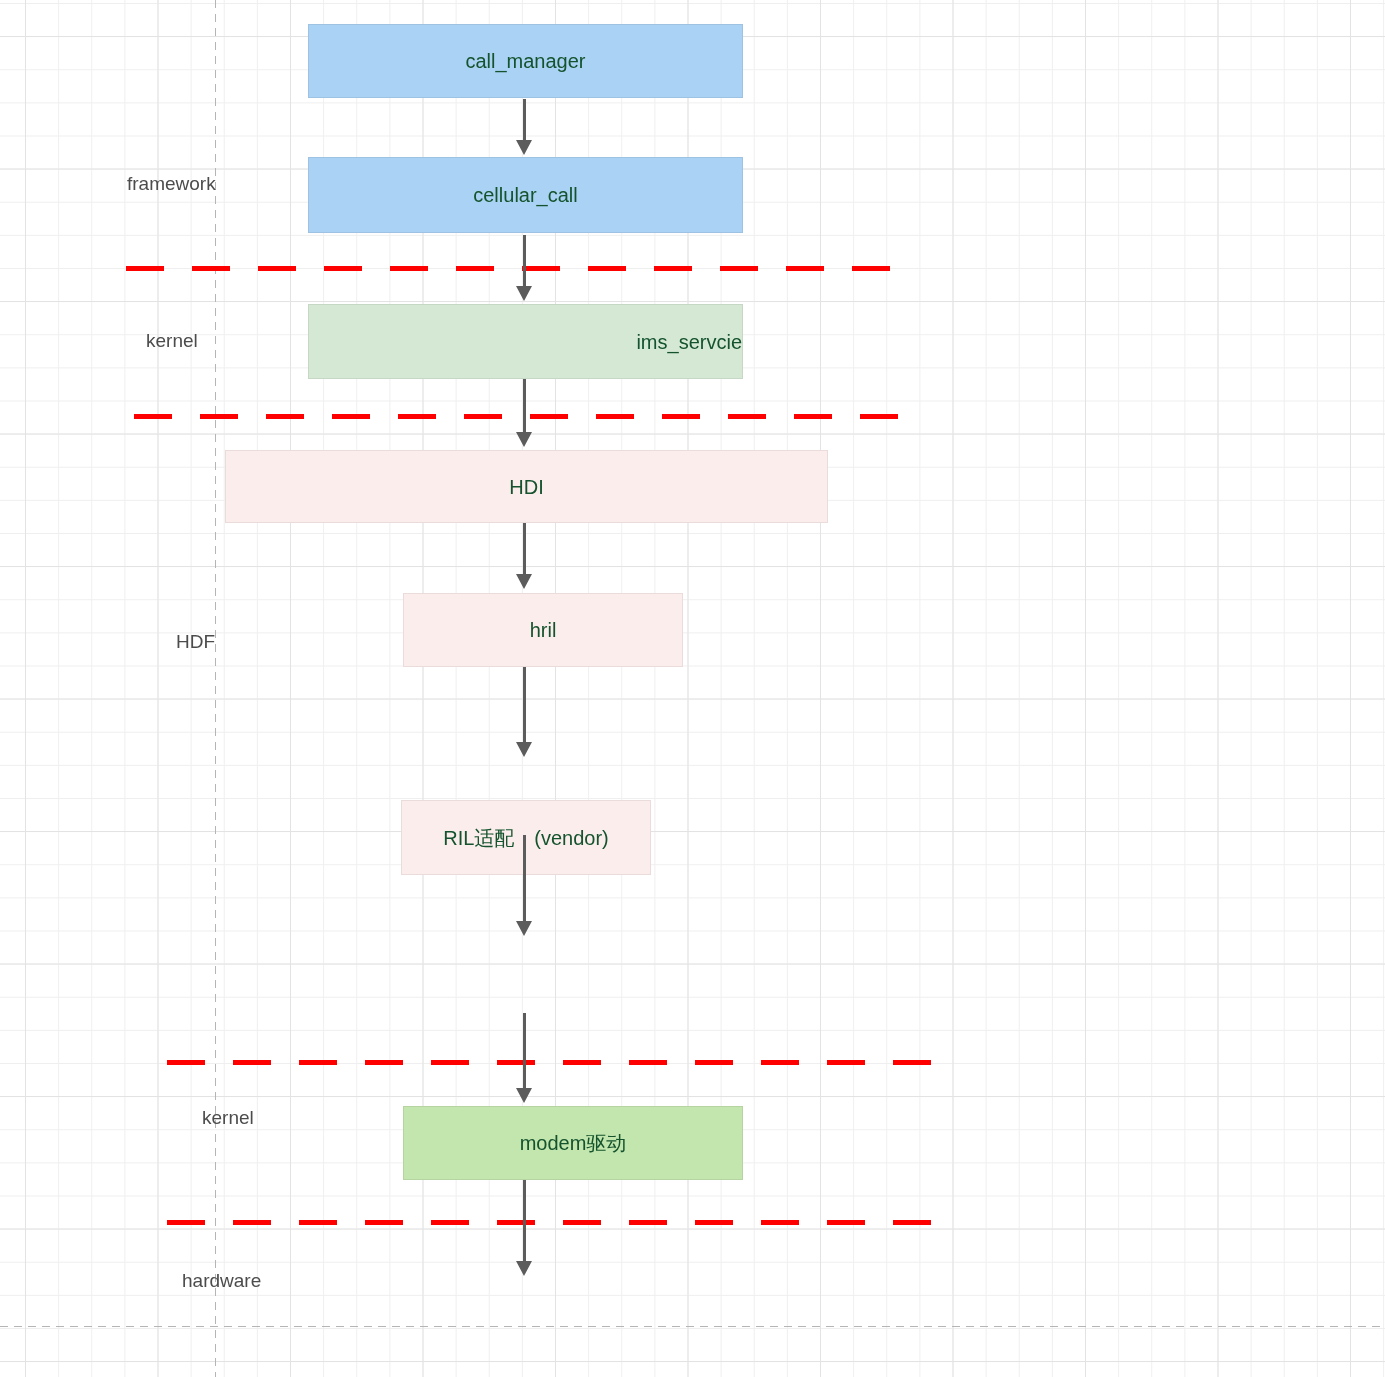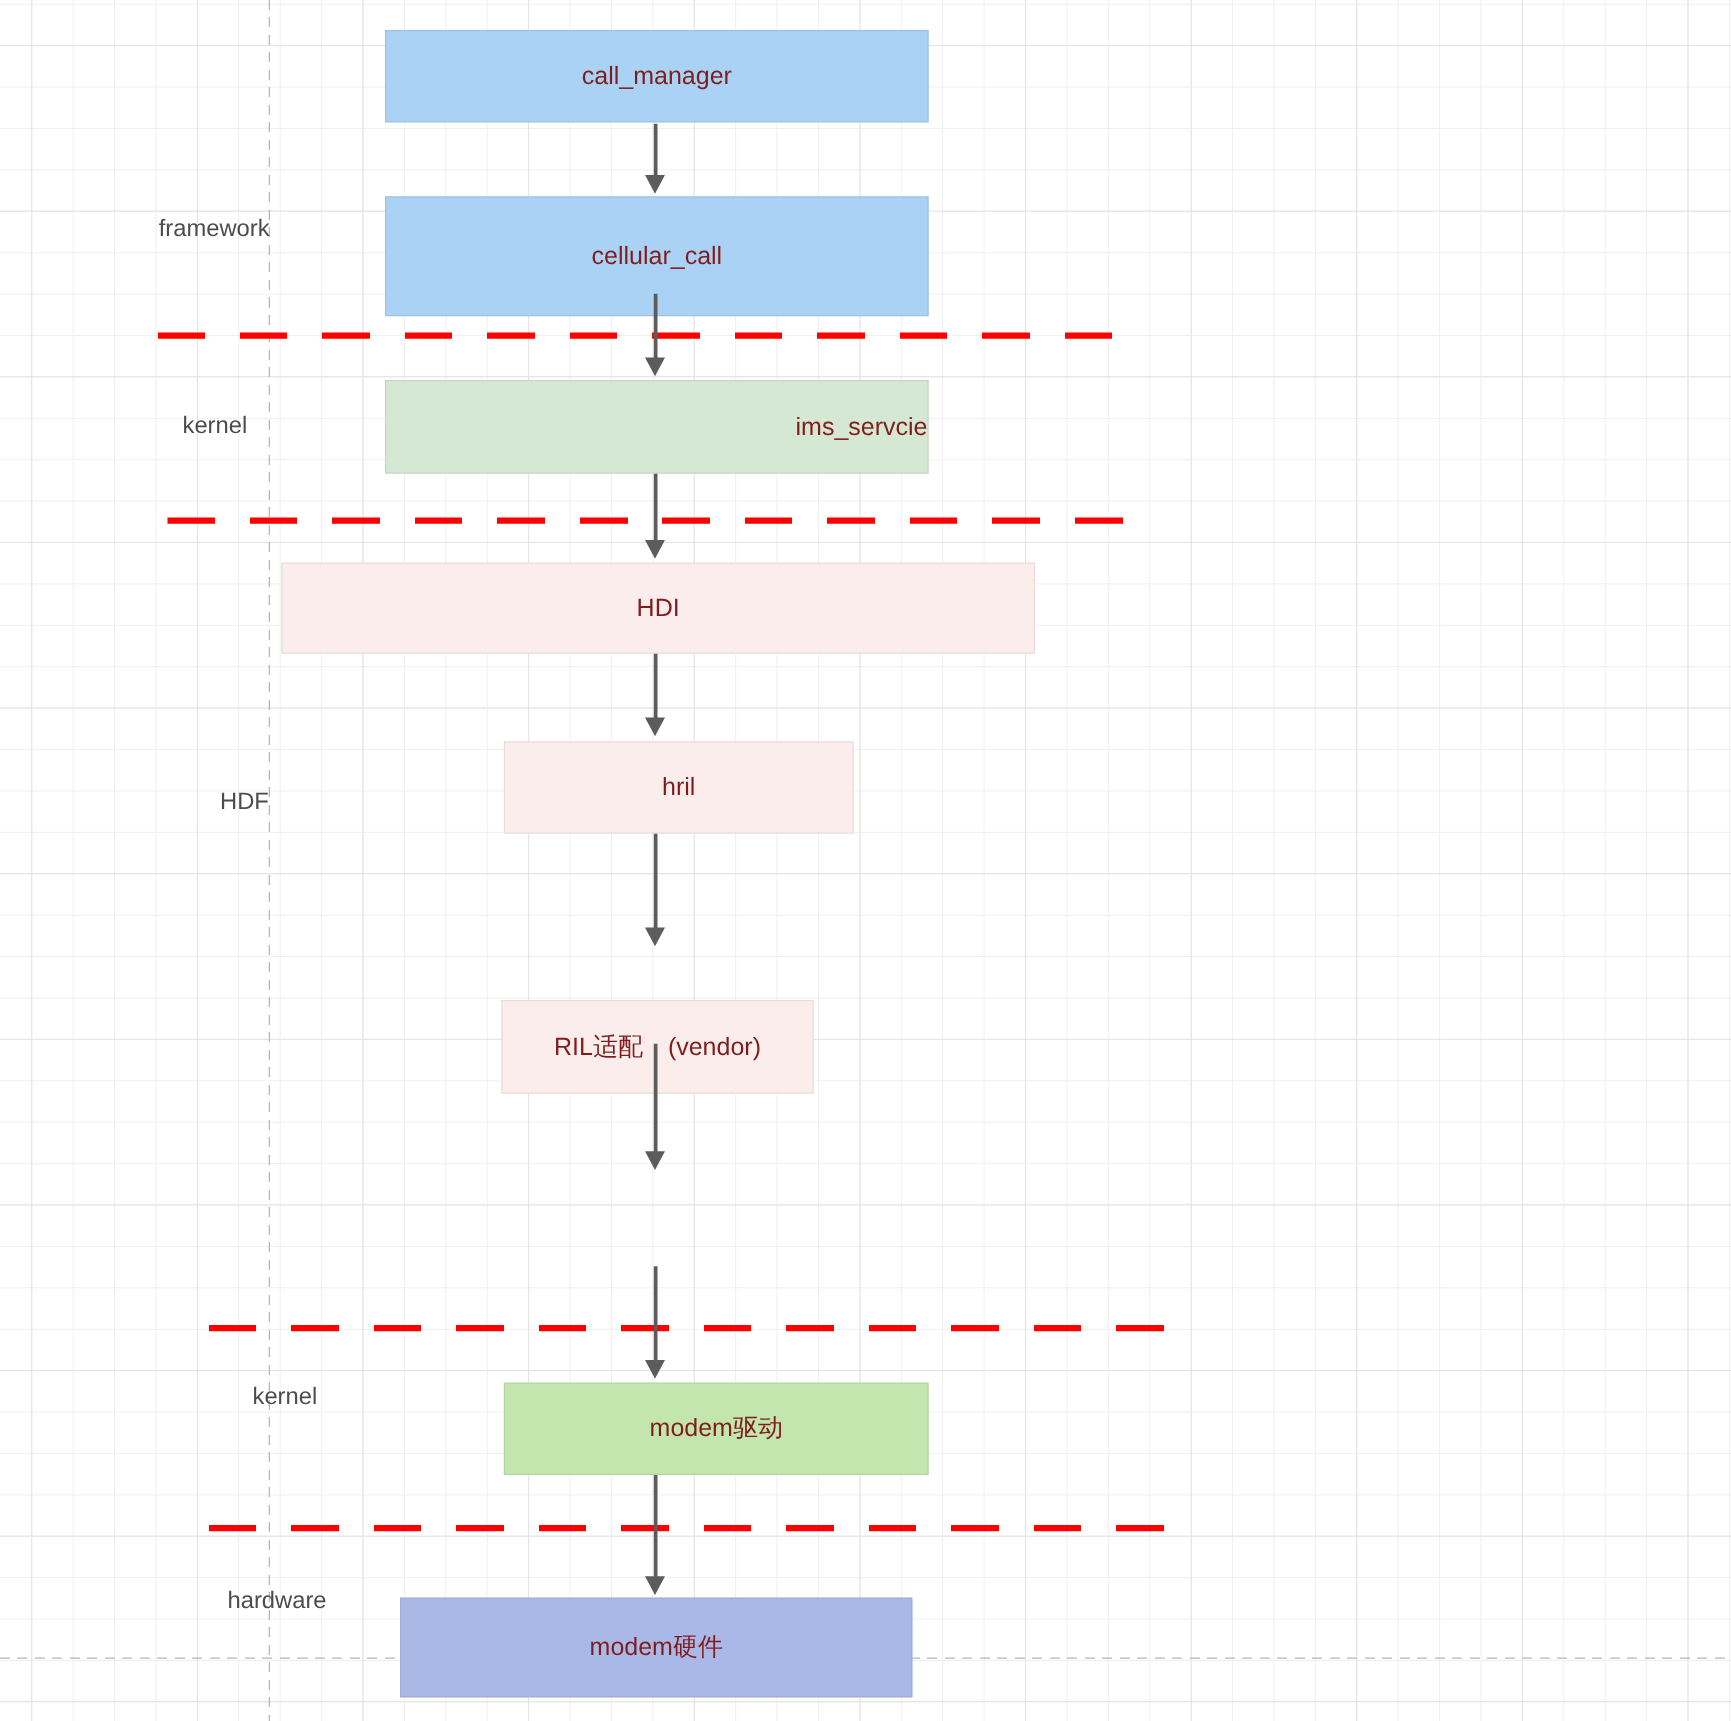--- a/index.html
+++ b/index.html
@@ -35,21 +35,21 @@
     background:repeating-linear-gradient(to right,#fe0000 0 38px,transparent 38px 66px);
   }
   
   .node{
     position:absolute;
     display:flex;align-items:center;justify-content:center;
     border:1px solid rgba(0,0,0,0.07);
     box-sizing:border-box;
   }
   .node-label{
-    font-size:20px;color:#7f1d1d;line-height:1.2;
+    font-size:20px;color:#14532d;line-height:1.2;
     white-space:nowrap;
   }
   
   .layer-label{
     position:absolute;
     font-size:19px;color:#4c4c4c;white-space:nowrap;
   }
   
   .arrow{position:absolute;width:17px;}
   .arrow-line{
@@ -79,21 +79,21 @@
   <div class="layer-label" style="left:127px;top:173px">framework</div>
   <div class="layer-label" style="left:146px;top:330px">kernel</div>
   <div class="layer-label" style="left:176px;top:631px">HDF</div>
   <div class="layer-label" style="left:202px;top:1107px">kernel</div>
   <div class="layer-label" style="left:182px;top:1270px">hardware</div>
 
   <div class="node" style="left: 308px; top: 24px; width: 435px; height: 74px; background-color: rgb(170, 210, 244);">
     <span class="node-label">call_manager</span>
   </div>
 
-  <div class="node" style="left: 308px; top: 157px; width: 435px; height: 96px; background-color: rgb(170, 210, 244);">
+  <div class="node" style="left: 308px; top: 157px; width: 435px; height: 76px; background-color: rgb(170, 210, 244);">
     <span class="node-label">cellular_call</span>
   </div>
 
   <div class="node" style="left: 308px; top: 304px; width: 435px; height: 75px; background-color: rgb(213, 232, 212); justify-content: flex-end;">
     <span class="node-label">ims_servcie</span>
   </div>
 
   <div class="node" style="left: 225px; top: 450px; width: 603px; height: 73px; background-color: rgb(251, 237, 236);">
     <span class="node-label">HDI</span>
   </div>
@@ -104,23 +104,20 @@
 
   <div class="node" style="left: 401px; top: 800px; width: 250px; height: 75px; background-color: rgb(251, 237, 236);">
     <span class="node-label">RIL适配　(vendor)</span>
   </div>
 
 
   <div class="node" style="left: 356px; top: 1106px; width: 340px; height: 74px; background-color: rgb(195, 229, 174); margin-left: 47px;">
     <span class="node-label">modem驱动</span>
   </div>
 
-  <div class="node" style="left: 320px; top: 1278px; width: 410px; height: 80px; background-color: rgb(170, 184, 232);">
-    <span class="node-label">modem硬件</span>
-  </div>
 
   <div class="arrow" style="left:516px;top:99px;height:56px">
     <div class="arrow-line"></div>
     <div class="arrow-head"></div>
   </div>
   <div class="arrow" style="left:516px;top:235px;height:66px">
     <div class="arrow-line"></div>
     <div class="arrow-head"></div>
   </div>
   <div class="arrow" style="left:516px;top:379px;height:68px">

